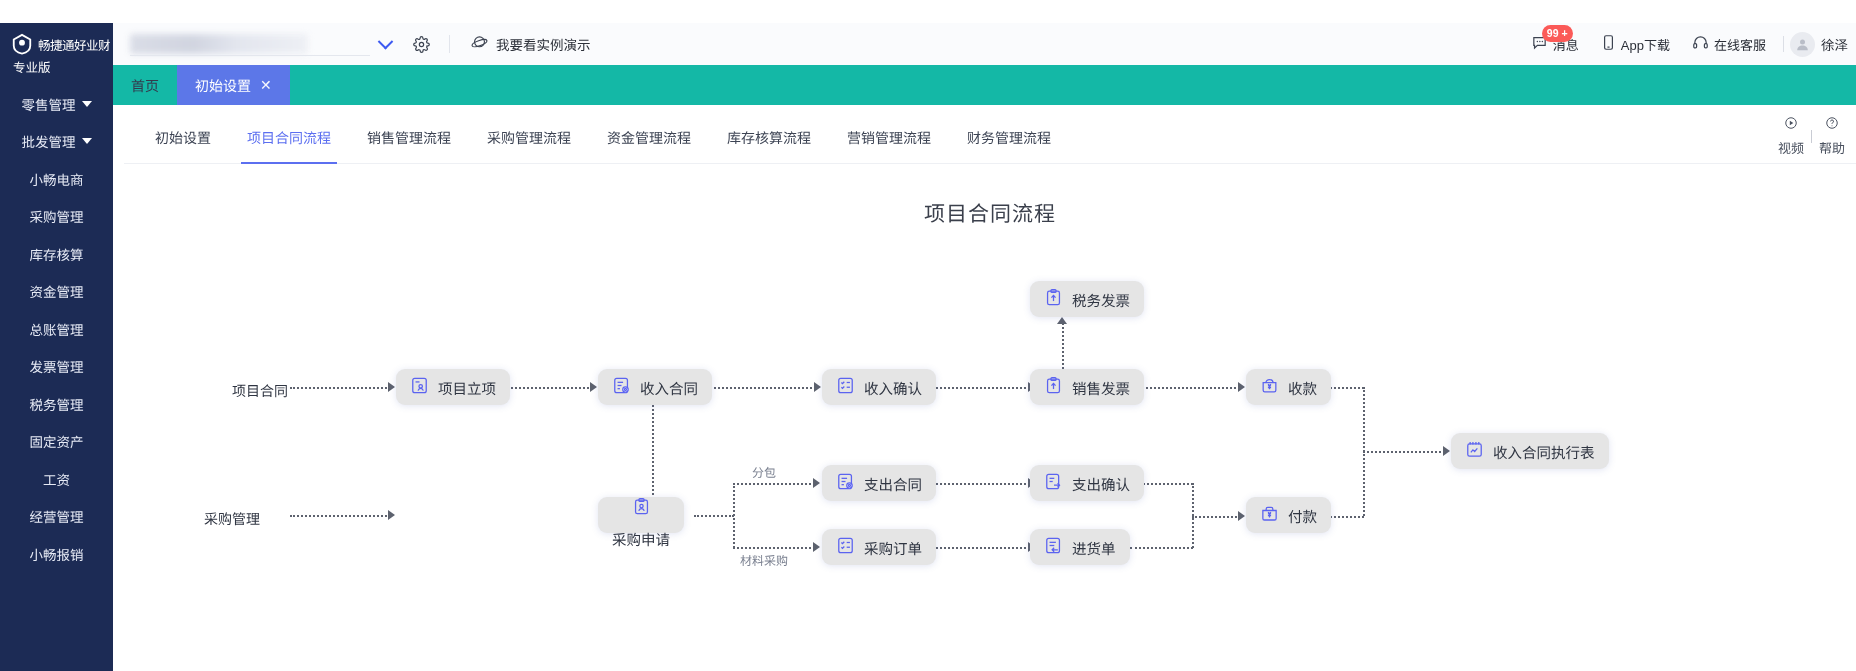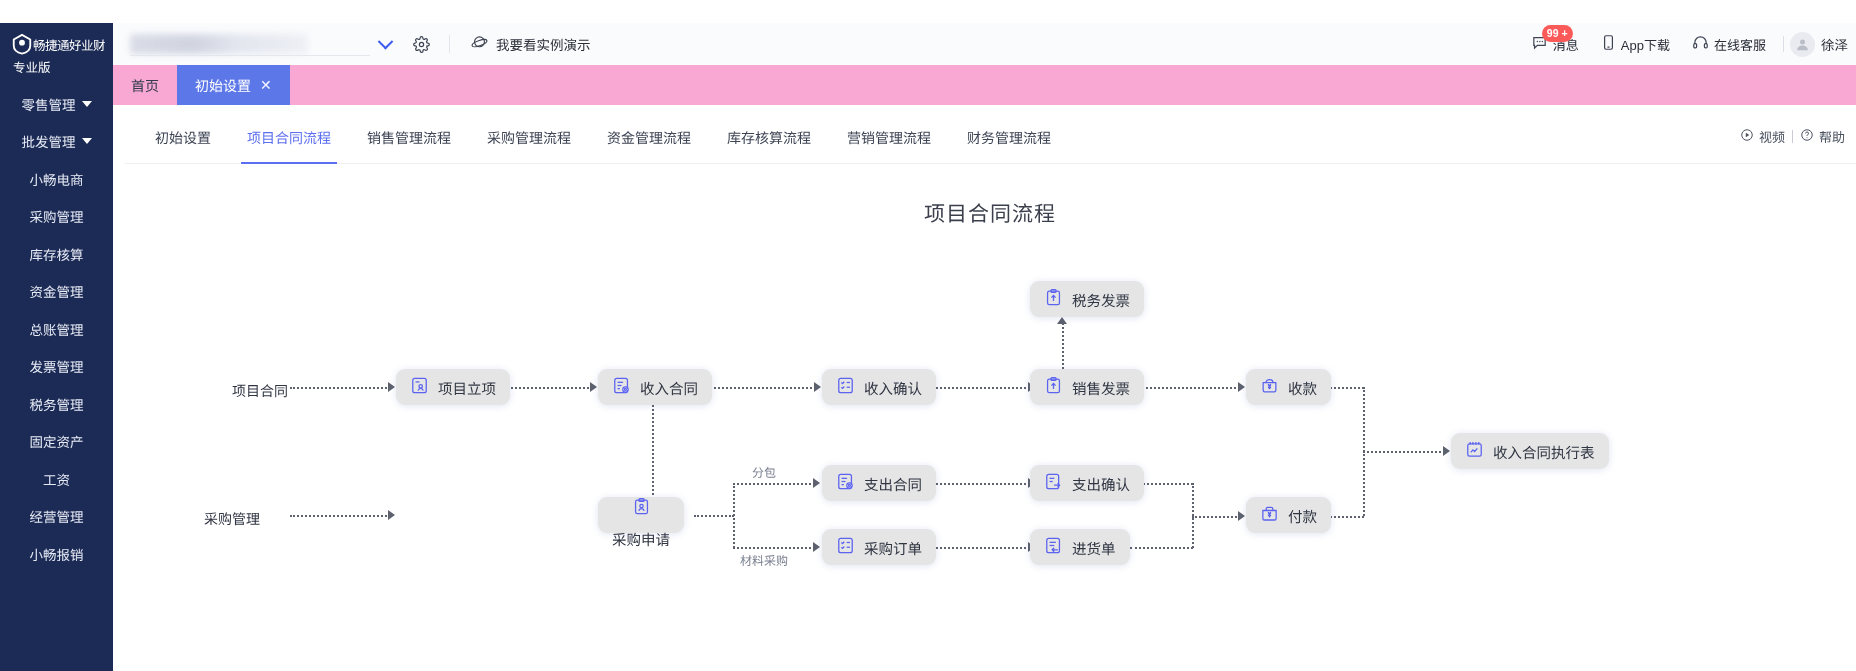--- a/index.html
+++ b/index.html
@@ -10,21 +10,21 @@
     background: #f5f6fa; overflow: hidden;
   }
   .app { position: relative; width: 1856px; height: 671px; background:#ffffff; }
 
   
   .sidebar {
     position: absolute; left: 0; top: 23px; width: 113px; height: 648px;
     background: #1c2b55; color: #ffffff; overflow: hidden;
   }
   .brand { padding: 10px 0 0 0; position: relative; height: 60px; }
-  .brand-row { display:flex; align-items:center; padding-left: 11px; }
+  .brand-row { display:flex; align-items:center; gap:5px; padding-left: 11px; }
   .brand-logo { width: 22px; height: 22px; flex: 0 0 22px; }
   .brand-name {
     font-size: 12.5px; color:#ffffff; letter-spacing: -0.5px; white-space: nowrap;
   }
   .brand-sub { font-size: 12.5px; color:#ffffff; padding-left: 13px; margin-top: 2px; }
 
   .nav { margin-top: 2px; }
   .nav-item {
     height: 37.5px; display:flex; align-items:center; justify-content:center;
     font-size: 13.5px; color: #e6eaf5; cursor: pointer; position: relative;
@@ -74,21 +74,21 @@
   .tb-div { width:1px; height:16px; background:#dcdfe6; margin: 0 6px; }
   .avatar {
     width: 25px; height:25px; border-radius:50%; background:#e9ebf0;
     display:flex; align-items:center; justify-content:center; margin-right:6px;
   }
   .user-name { font-size:13.5px; color:#2b2f38; white-space:nowrap; }
 
   
   .pagetabs {
     position:absolute; left:113px; top:65px; right:0; height: 40px;
-    background:#f9a8d4; display:flex; align-items:flex-end;
+    background:#14b8a6; display:flex; align-items:flex-end;
   }
   .ptab {
     height: 40px; display:flex; align-items:center; padding: 0 18px;
     font-size: 14px; color:#333b4d; cursor:pointer; white-space:nowrap;
   }
   .ptab.active { background:#5c77e8; color:#ffffff; }
   .ptab .xclose { margin-left: 9px; font-size: 14px; color:#ffffff; opacity:.95; }
 
   
   .card {
@@ -105,21 +105,21 @@
   }
   .stab.active { color:#5c6ff0; }
   .stab.active::after {
     content:""; position:absolute; left: 12px; right: 12px; bottom: 0;
     height: 2px; background:#5c6ff0;
   }
   .subtabs-right {
     margin-left:auto; display:flex; align-items:center; padding-right: 4px;
     font-size:13px; color:#4b5260; gap: 0;
   }
-  .sr-btn { display:flex; align-items:center; gap:5px; cursor:pointer; padding: 0 7px; white-space:nowrap;}
+  .sr-btn { display:flex; align-items:center; gap:5px; cursor:pointer; padding: 0 7px; white-space:nowrap;flex-direction:column;}
   .sr-div { width:1px; height:13px; background:#c9ccd4; }
 
   .diagram-title {
     text-align:center; font-size: 21px; color:#3a3f4b; margin-top: 33px;
     letter-spacing: 1px;
   }
 
   
   .flow { position:relative; width: 1732px; height: 420px; margin-top: 8px; }
   .node {

